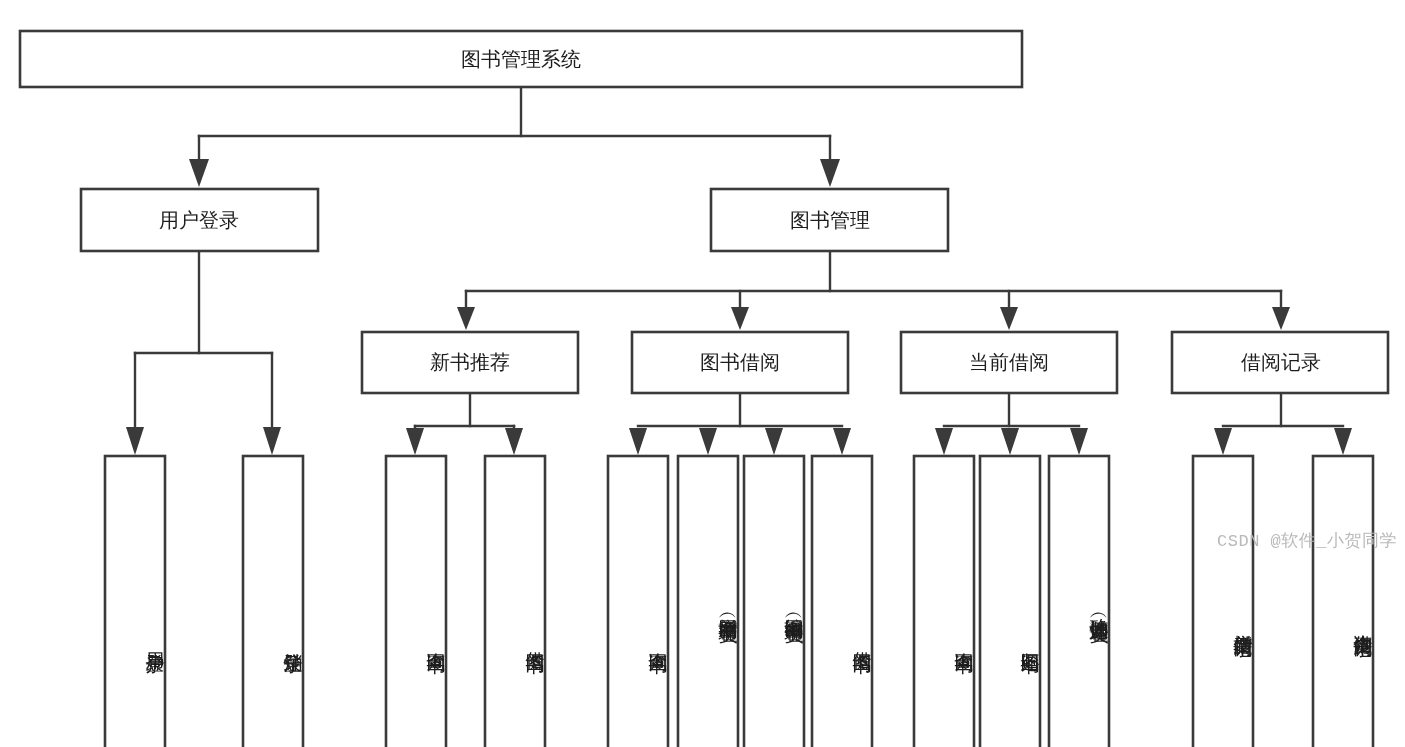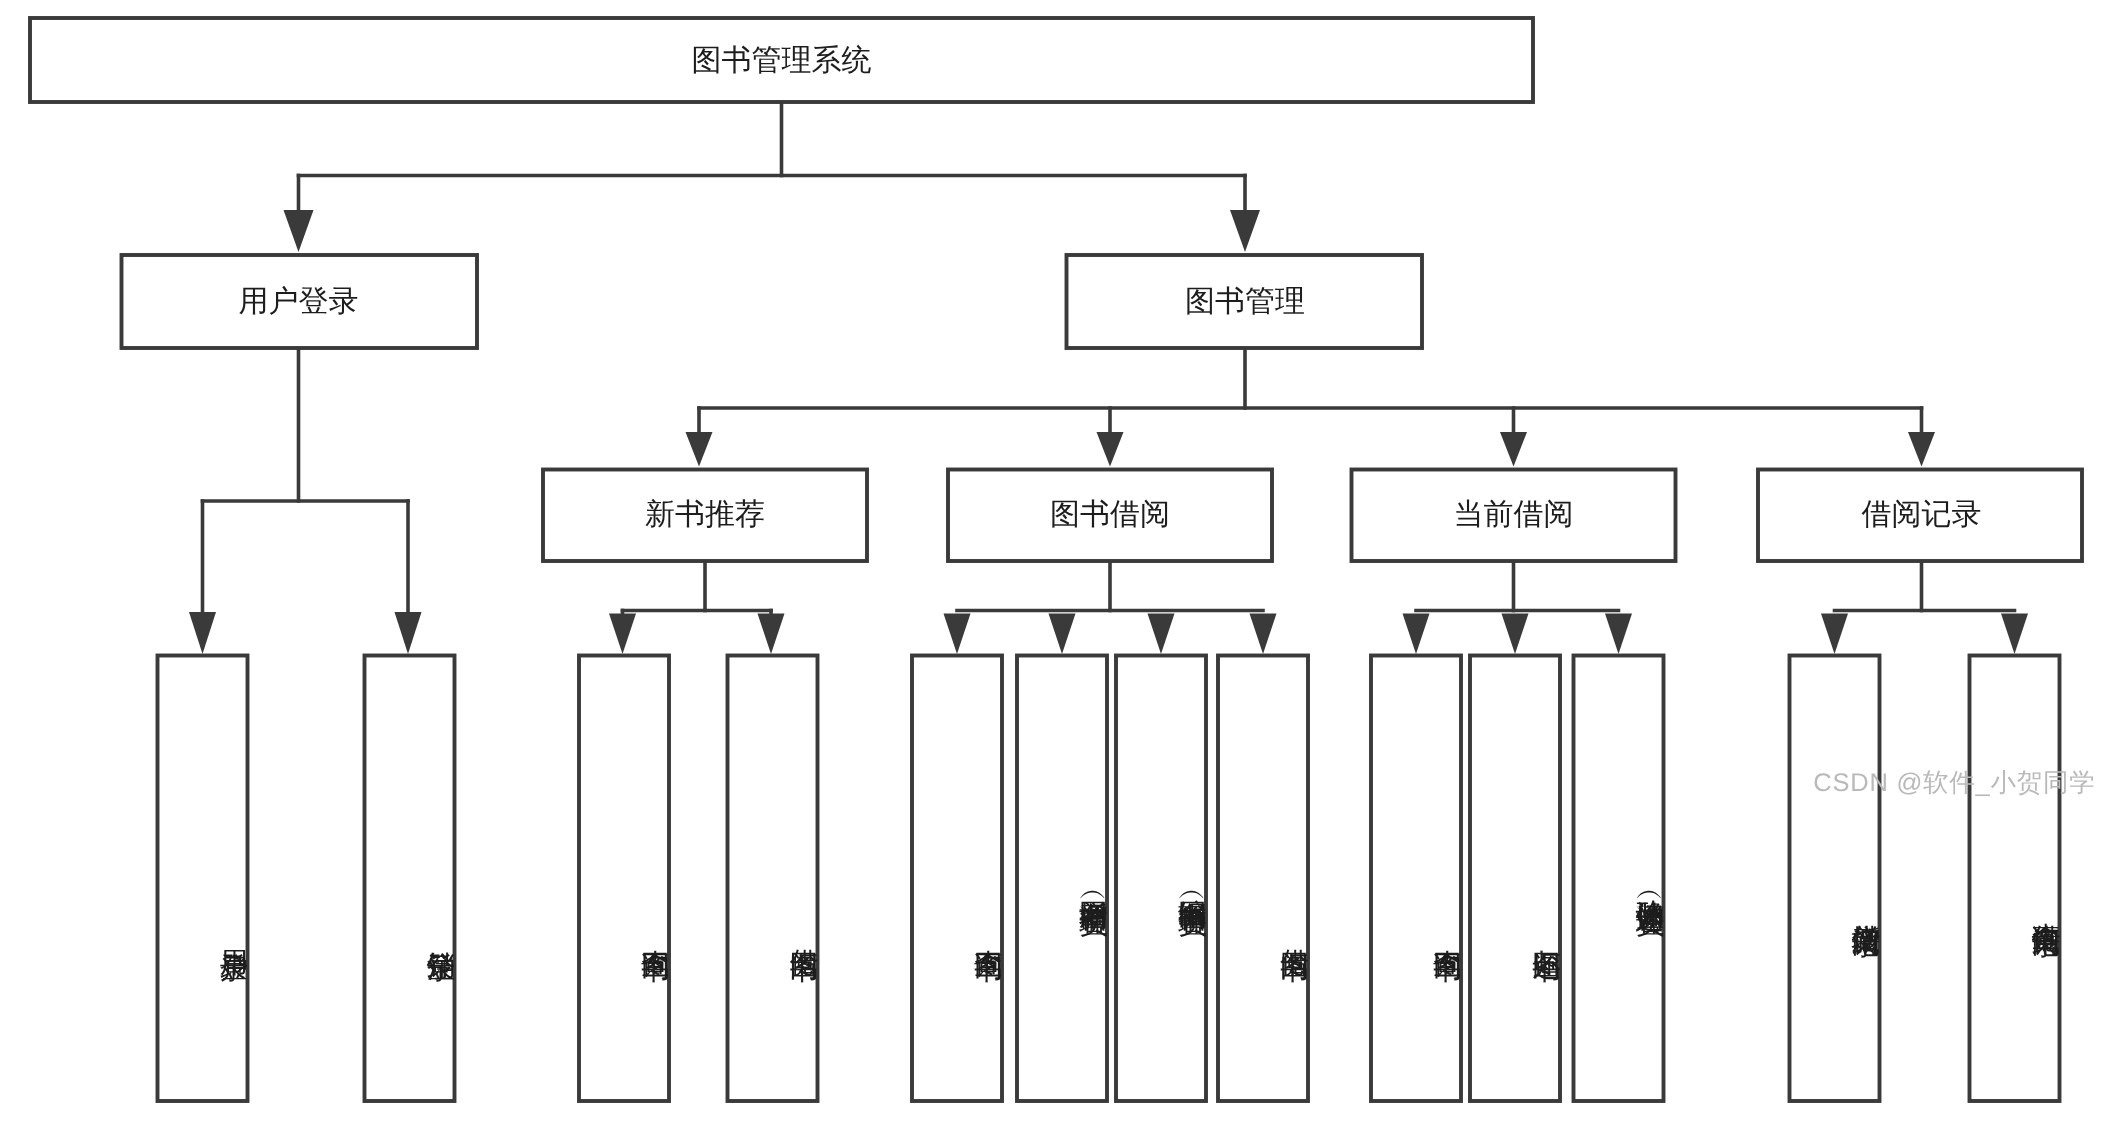--- a/index.html
+++ b/index.html
@@ -11,20 +11,21 @@
     width: 1405px;
     height: 747px;
     font-family: "DejaVu Sans", "Liberation Sans", sans-serif;
     overflow: hidden;
     position: relative;
   }
   #diagram-root {
     position: relative;
     width: 1405px;
     height: 537px;
+    margin-top: 19px;
   }
   svg.diagram-svg {
     position: absolute;
     left: 0;
     top: 0;
     width: 1405px;
     height: 747px;
   }
   .node-box {
     fill: #ffffff;
@@ -59,21 +60,21 @@
     color: #1d1d1d;
     letter-spacing: 1px;
     text-align: center;
     white-space: nowrap;
     pointer-events: none;
   }
   .watermark {
     position: absolute;
     right: 8px;
     bottom: 4px;
-    font-family: Liberation Sans, sans-serif;
+    font-family: Liberation Mono, monospace;
     font-size: 17px;
     color: #b9b9b9;
     letter-spacing: 0.5px;
     white-space: nowrap;
   }
 </style>
 </head>
 <body>
 
 <div id="diagram-root">

